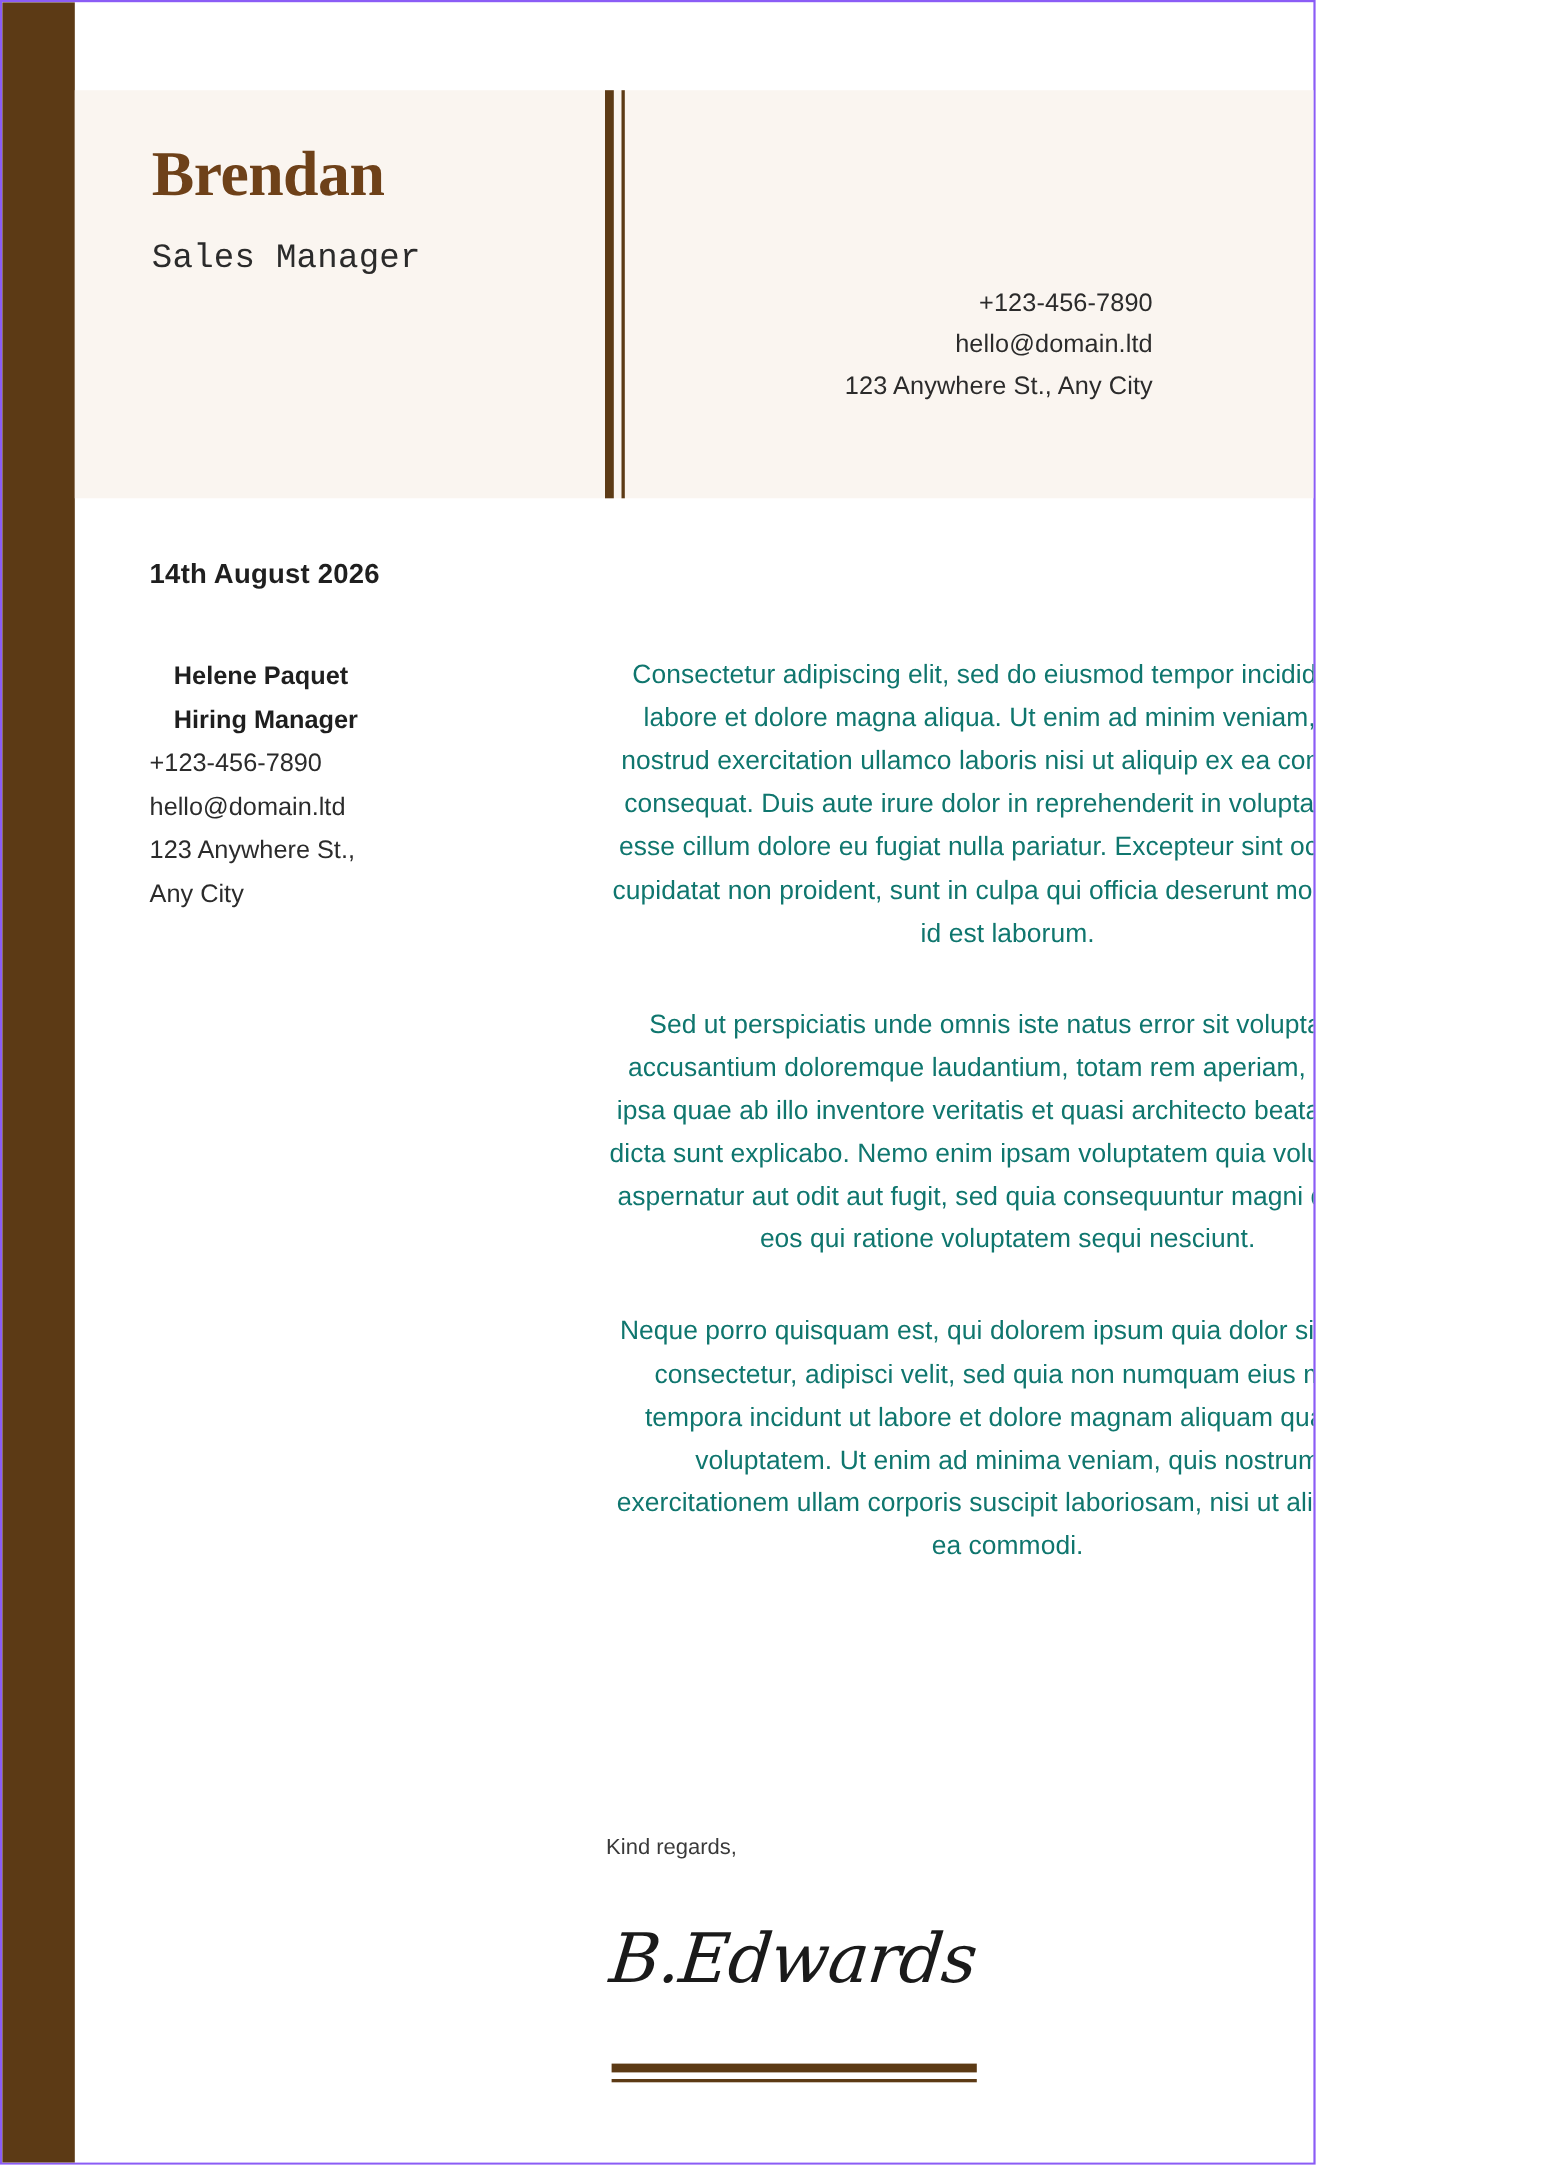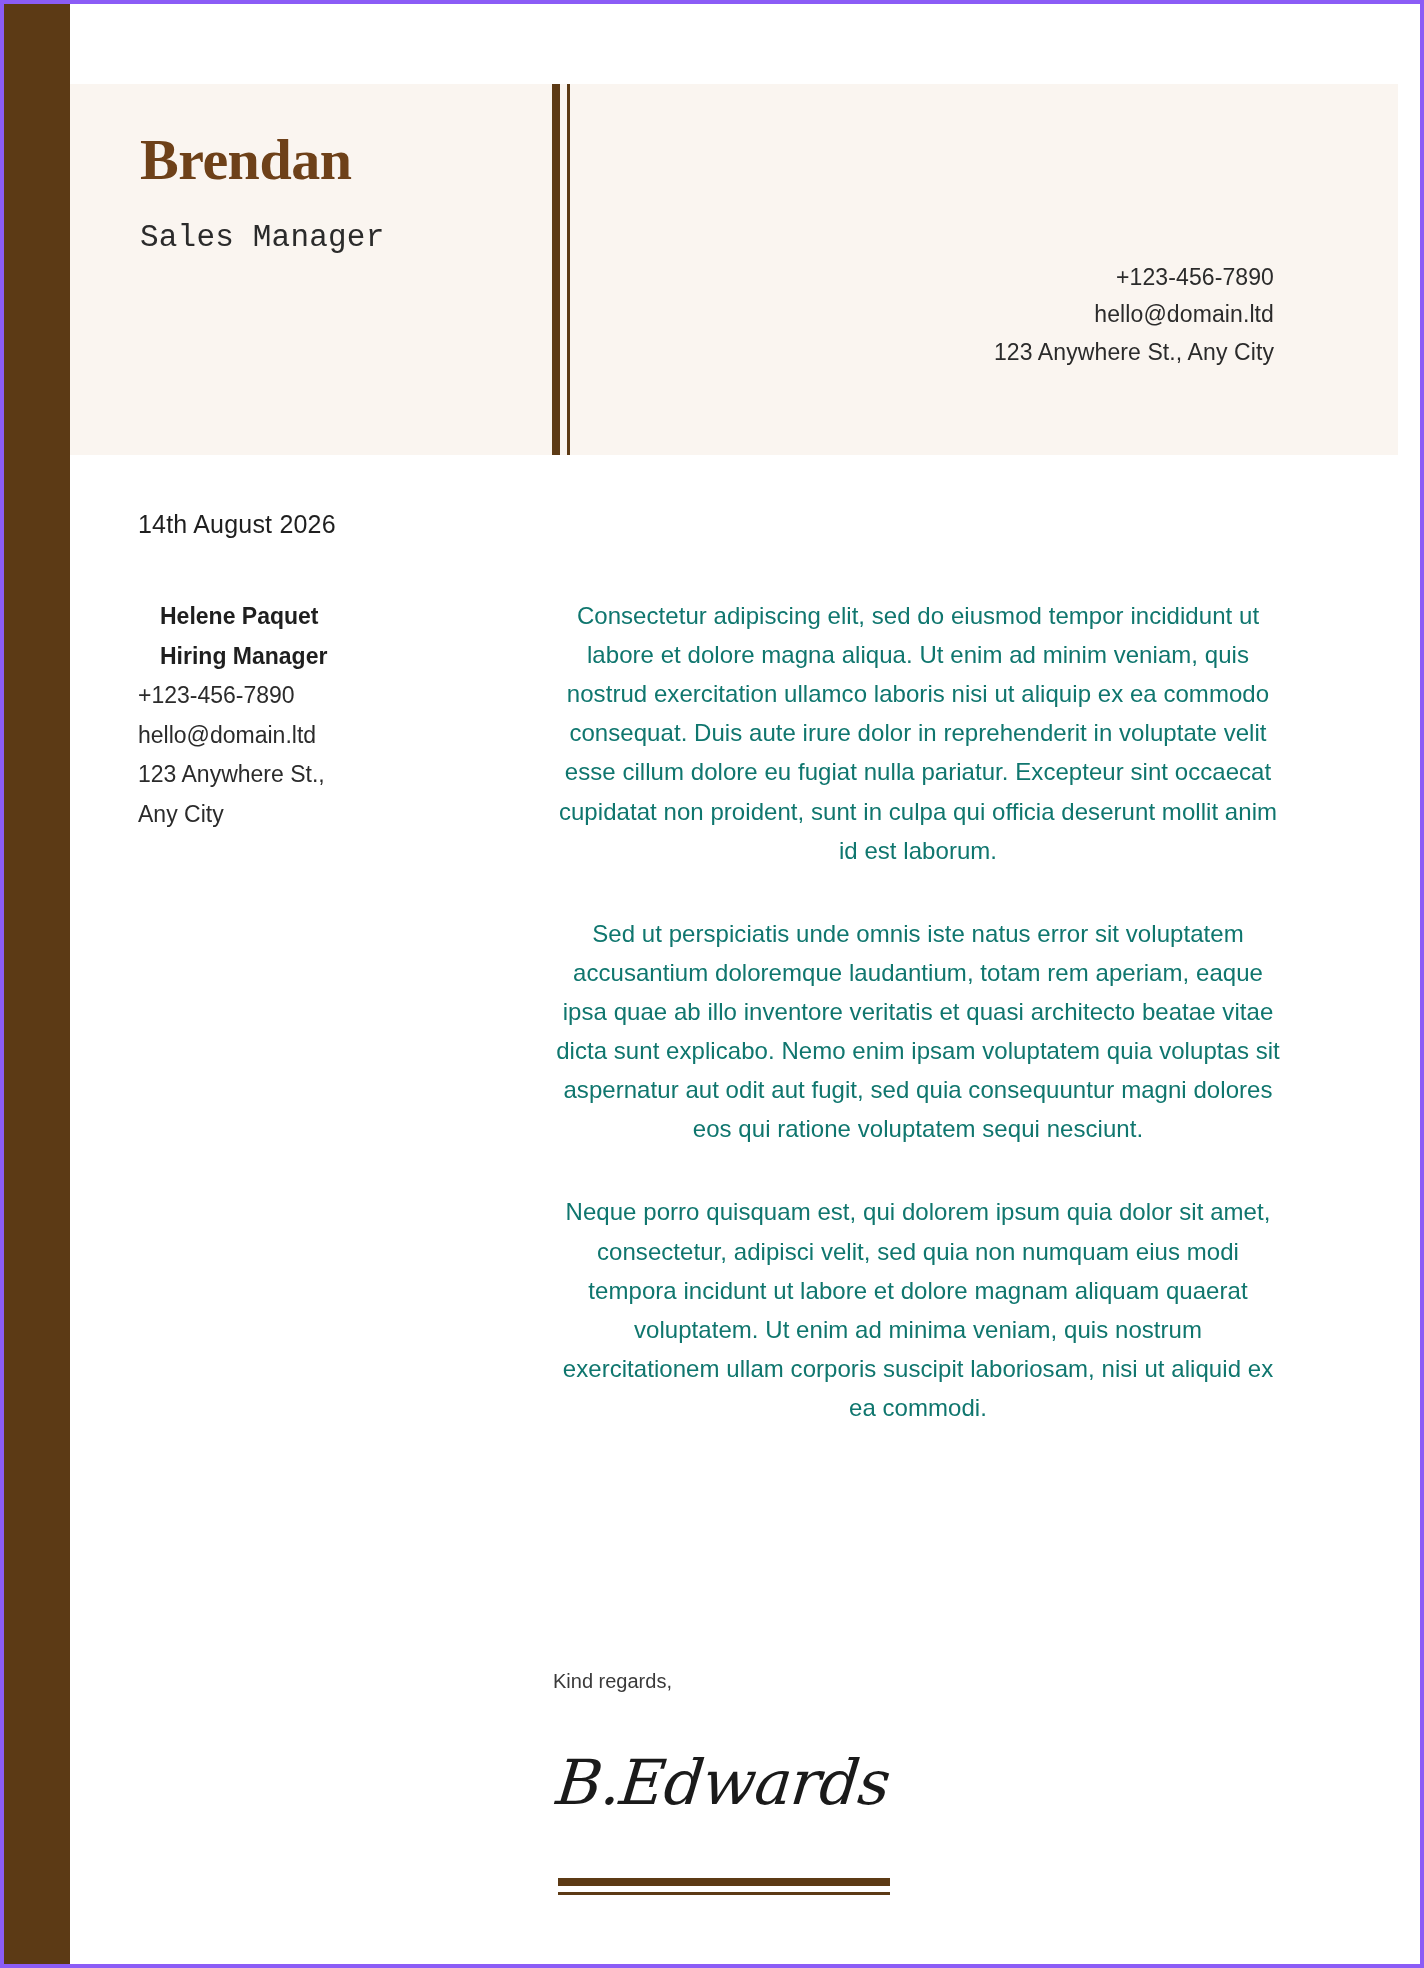--- a/index.html
+++ b/index.html
@@ -6,26 +6,26 @@
     margin: 0;
     padding: 0;
     background: #ffffff;
   }
   body {
     font-family: "Liberation Sans", sans-serif;
   }
 
   .page {
     position: relative;
-    width: 1424px;
+    width: 1196px;
     height: 1968px;
     background: #ffffff;
     overflow: hidden;
     box-sizing: border-box;
-    border: 4px solid #8b5cf6;
+    border: 2px solid #8b5cf6;
   }
 
   
   .spine {
     position: absolute;
     left: 0;
     top: 0;
     width: 66px;
     height: 1968px;
     background: #5C3A15;
@@ -96,21 +96,21 @@
     letter-spacing: 0.1px;
   }
   .sender-contact div { white-space: nowrap; }
 
   
   .date {
     position: absolute;
     left: 134px;
     top: 506px;
     font-size: 25px;
-    font-weight: 400;
+    font-weight: 700;
     color: #1F1F1F;
     letter-spacing: 0.2px;
   }
 
   
   .recipient {
     position: absolute;
     left: 134px;
     top: 593px;
     width: 330px;

